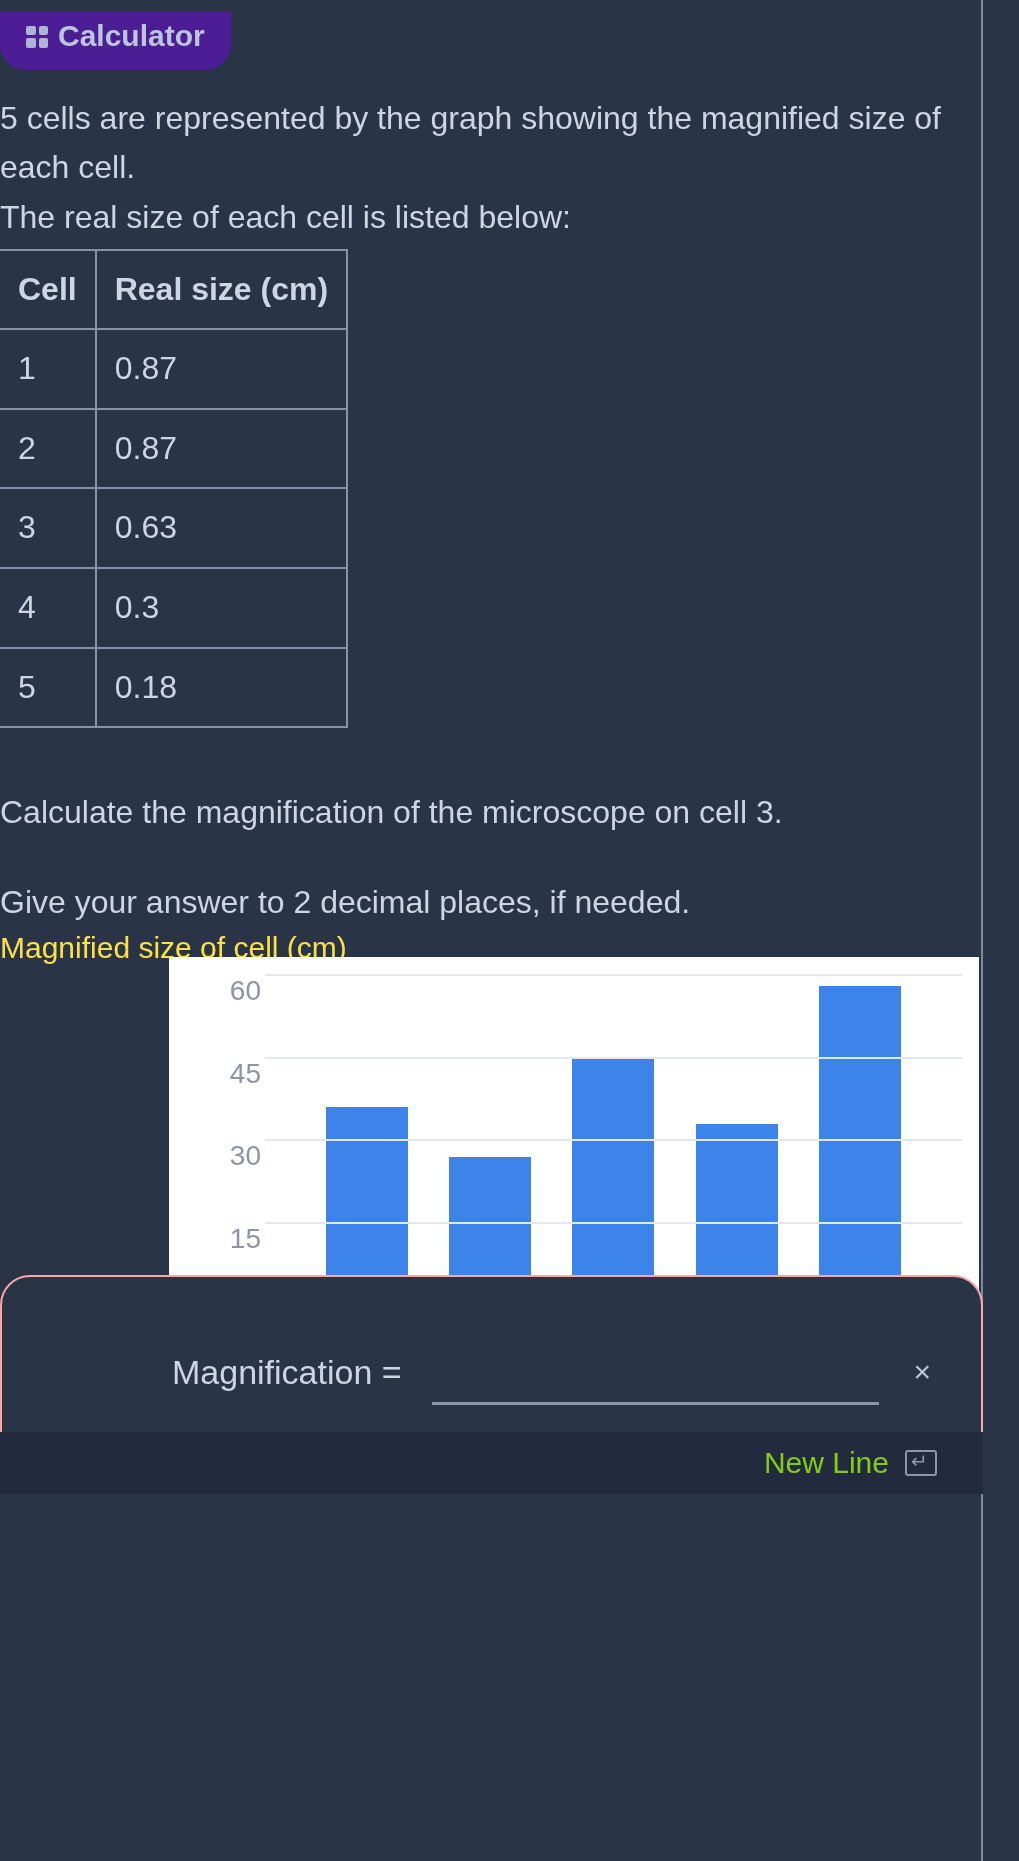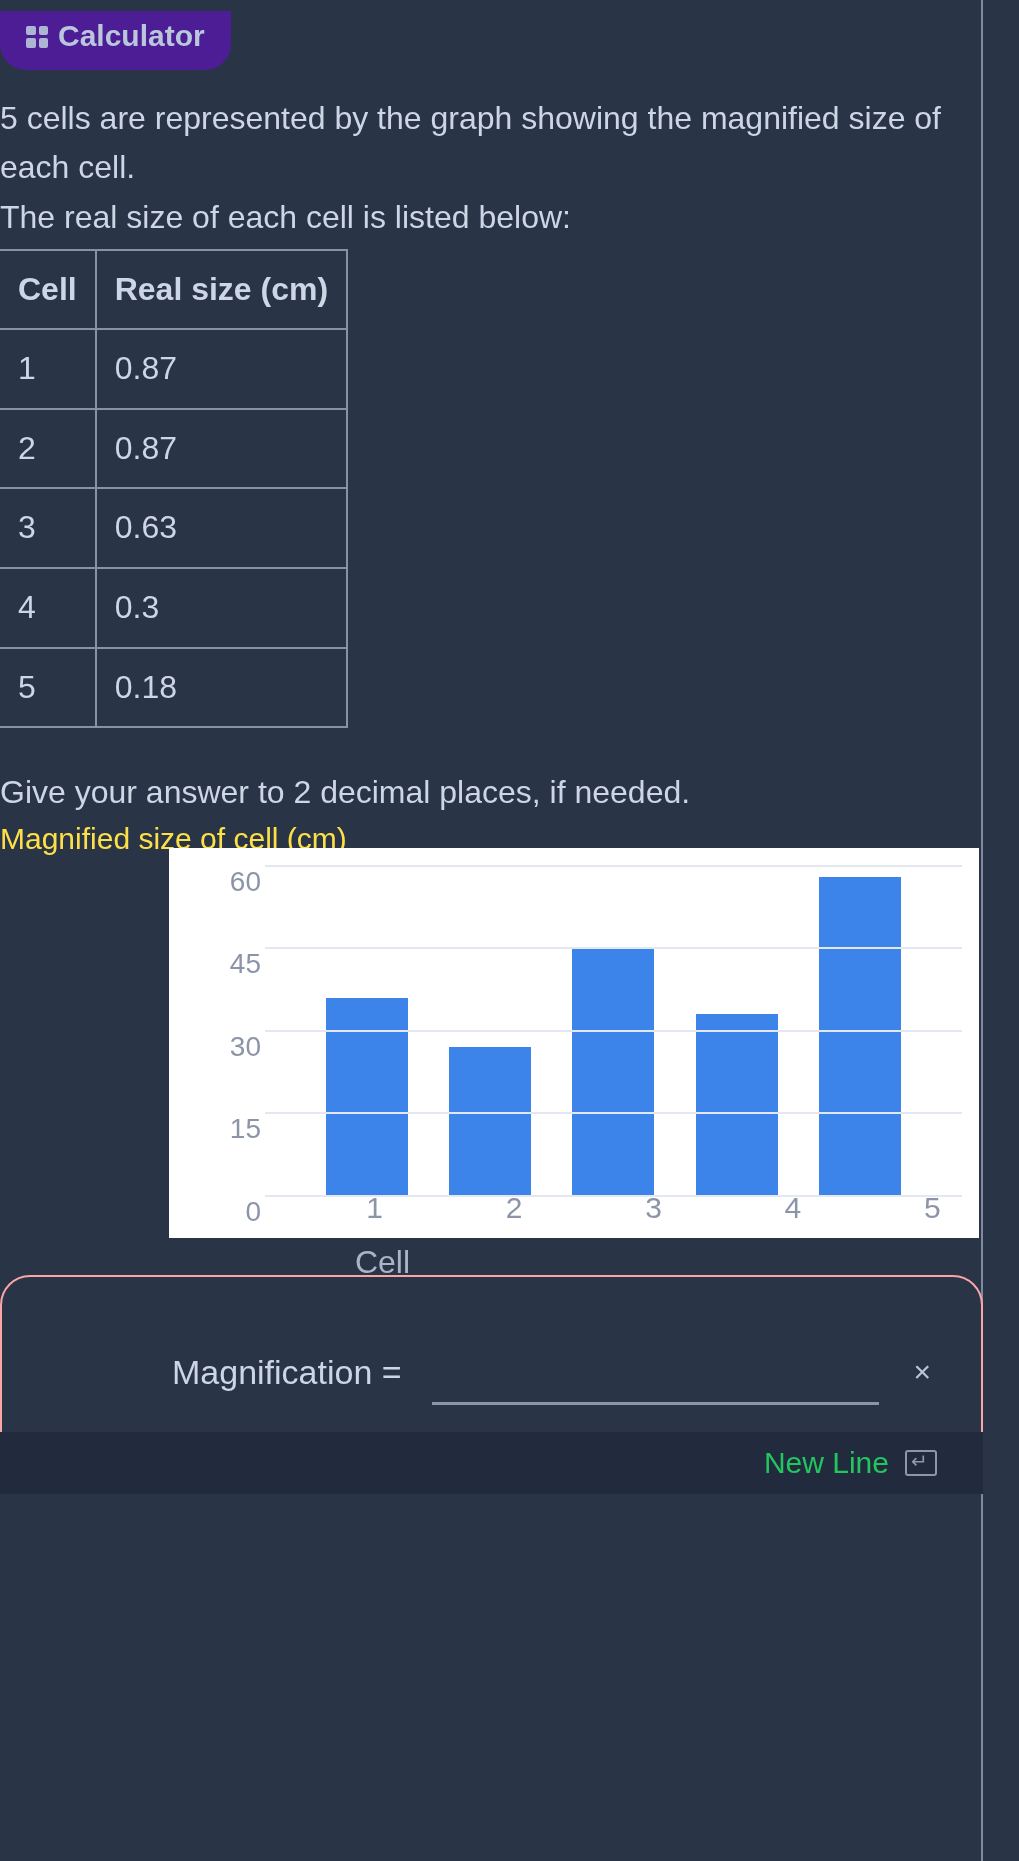--- a/index.html
+++ b/index.html
@@ -157,21 +157,21 @@
   .newline-bar{
     position:absolute;
     left:0; right:36px; top:1432px;
     height:62px;
     background:#222b3d;
     display:flex;
     align-items:center;
     justify-content:flex-end;
     padding-right:46px;
     gap:16px;
-    color:#22c55e;
+    color:#84cc16;
     font-size:30px;
   }
   .enter-ico{
     width:28px;height:22px;
     border:2px solid #8d97ab;
     border-radius:3px;
     position:relative;
   }
   .enter-ico::after{
     content:"↵";
@@ -224,20 +224,21 @@
           <td>4</td>
           <td>0.3</td>
         </tr>
         <tr>
           <td>5</td>
           <td>0.18</td>
         </tr>
       </tbody>
   </table>
 
+  <p class="para" style="margin-top:60px">Calculate the magnification of the microscope on cell 3.</p>
   <p class="para" style="margin-top:40px">Give your answer to 2 decimal places, if needed.</p>
 
   <div class="chart-wrap">
     <div class="chart-title">Magnified size of cell (cm)</div>
     <div class="chart">
       <div class="plot" id="plot">
         <div class="bars" id="bars">
             <div class="bar" style="height: 198px;"></div>
             <div class="bar" style="height: 148.5px;"></div>
             <div class="bar" style="height: 247.5px;"></div>

